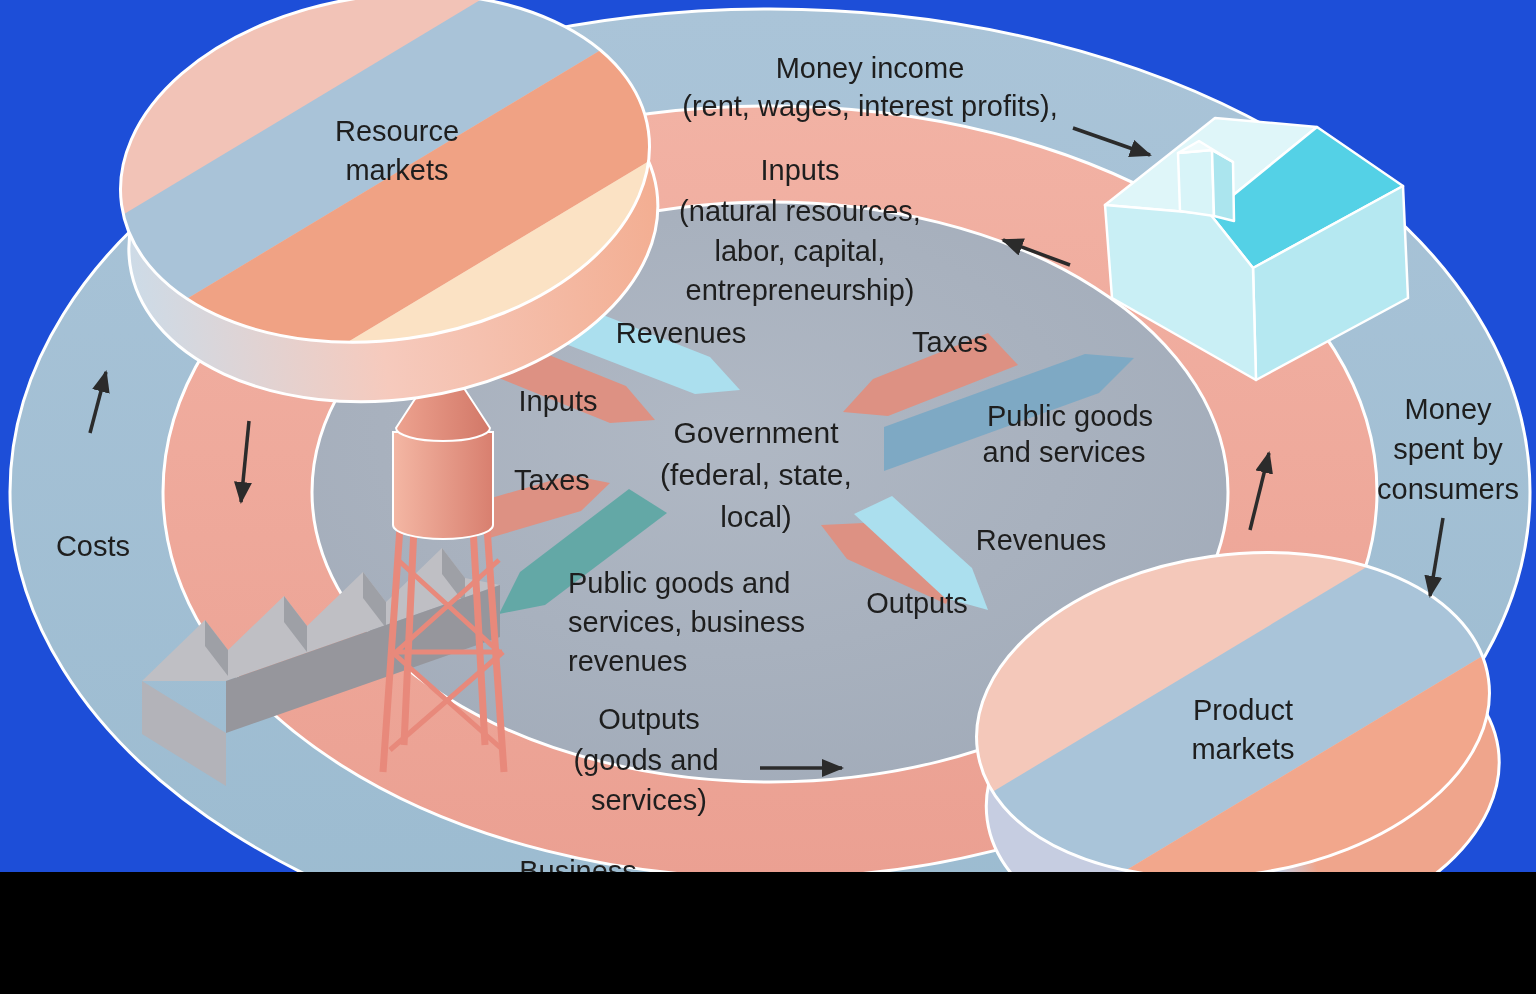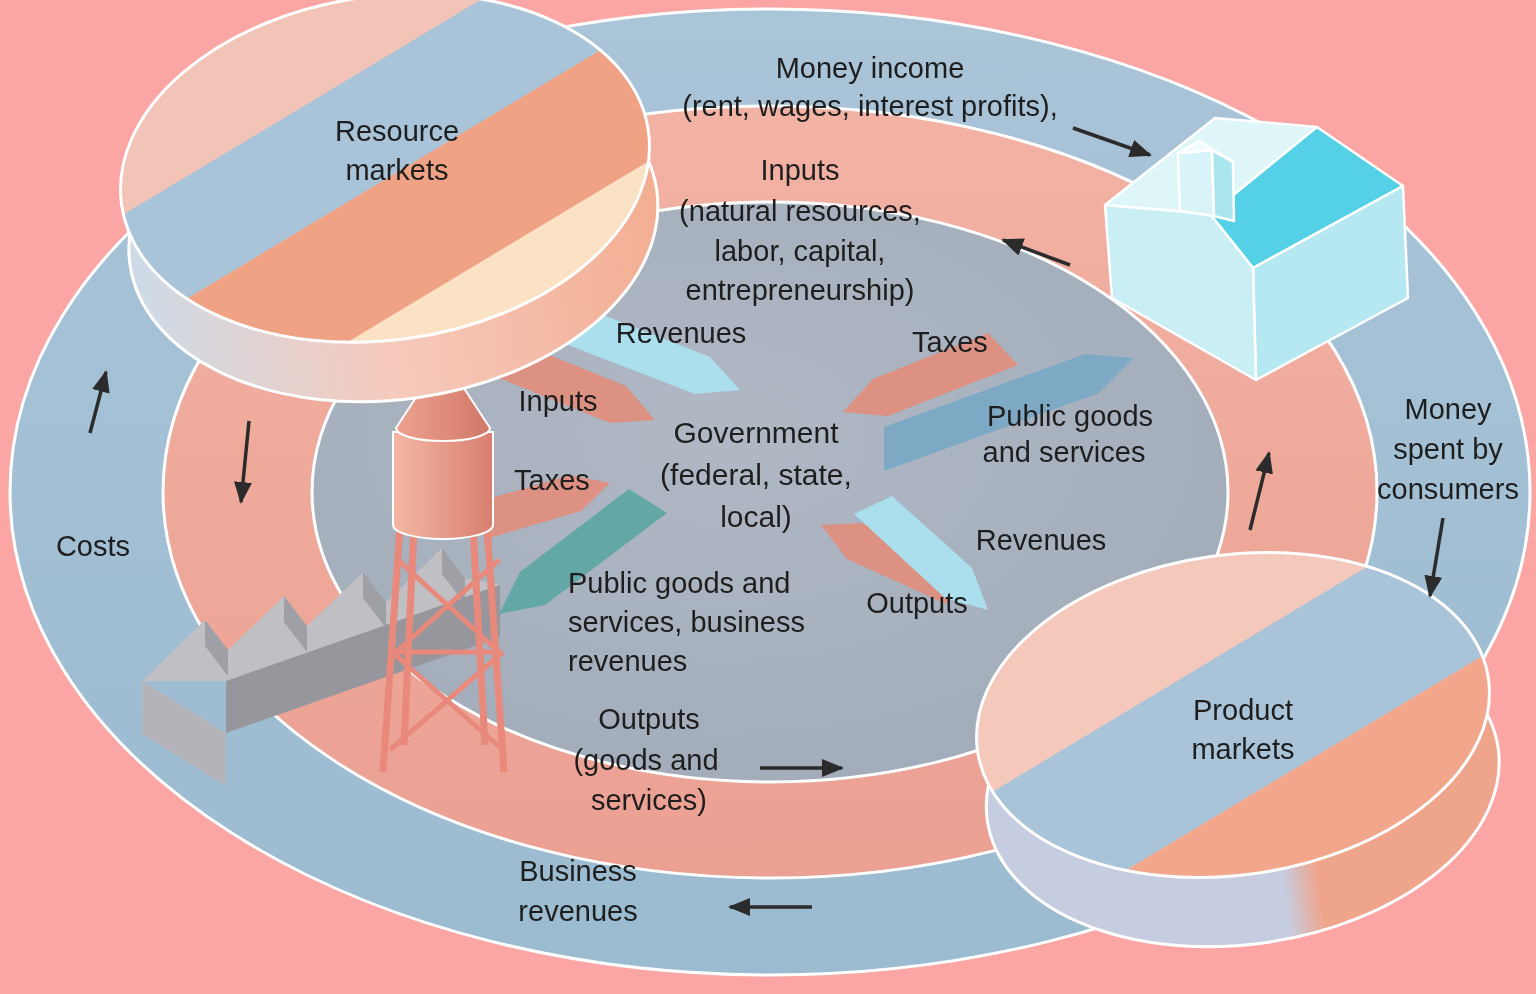--- a/index.html
+++ b/index.html
@@ -1,16 +1,16 @@
 <!DOCTYPE html>
 <html><head>
 <meta charset="utf-8">
 <style>
   html,body{margin:0;padding:0;background:#000;}
-  .stage{position:relative;width:1536px;height:994px;background:#fca5a5;overflow:hidden;}
+  .stage{position:relative;width:1536px;height:872px;background:#1d4ed8;overflow:hidden;}
   svg{display:block;}
   text{font-family:"Liberation Sans","DejaVu Sans",sans-serif;fill:#1e1e1e;font-size:29px;}
   .gov{font-size:30px;}
 </style>
 </head>
 <body>
 
 <div class="stage">
 <svg width="1536" height="994" viewBox="0 0 1536 994">
   <defs>

